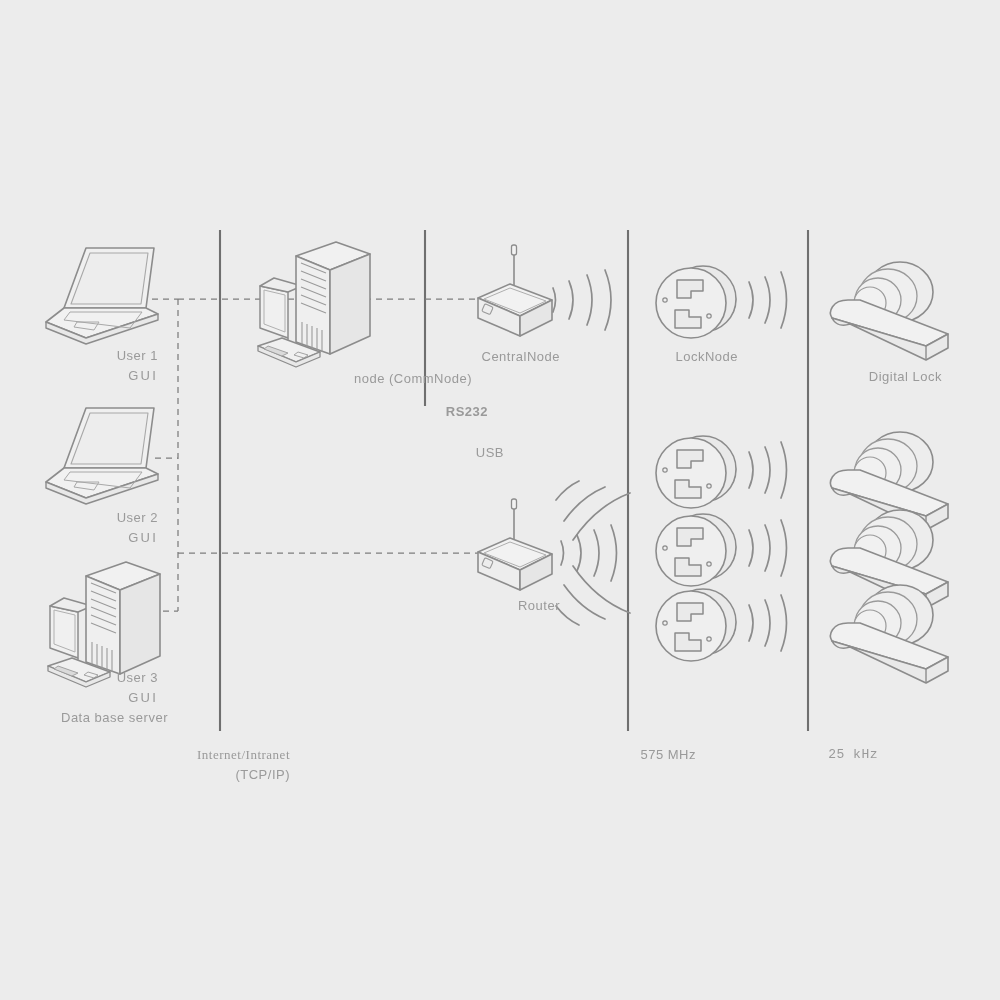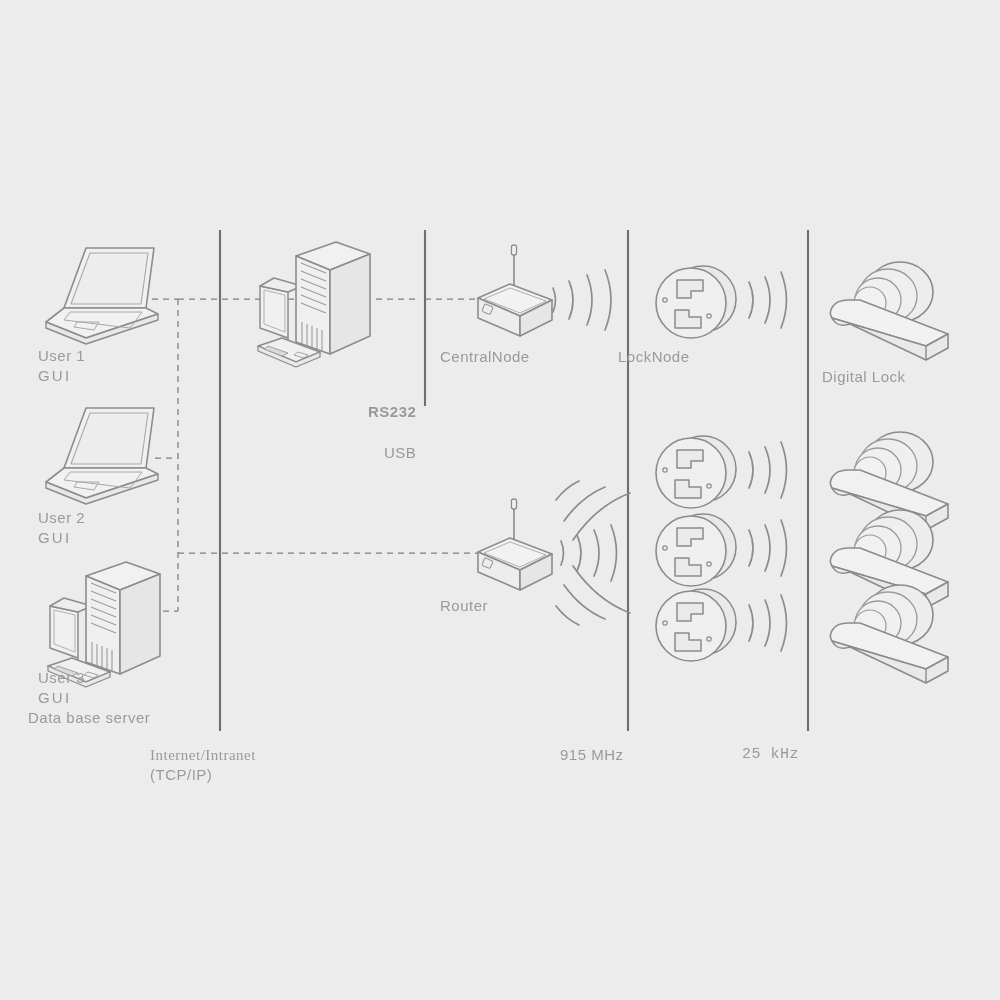--- a/index.html
+++ b/index.html
@@ -7,23 +7,23 @@
     width:1000px;height:1000px;
     background:#ececec;
     font-family:"Liberation Sans","DejaVu Sans",sans-serif;
     overflow:hidden;
   }
   #canvas{position:relative;width:1000px;height:1000px;}
   svg#diagram{position:absolute;left:0;top:0;width:1000px;height:1000px;display:block;}
   .lbl{
     position:absolute;
     color:#9a9a9a;
-    font-size:15px;
+    font-size:13px;
     letter-spacing:.5px;
-    text-align:left;
+    text-align:right;
     line-height:20px;
     white-space:nowrap;
     user-select:none;
   }
   .lbl.two{line-height:21px;}
   .lbl.sp{letter-spacing:2.2px;}
 </style>
 </head>
 <body>
 
@@ -255,32 +255,33 @@
   <div class="lbl" style="left:38px;top:346px;width:120px;">User 1</div>
   <div class="lbl sp" style="left:38px;top:366px;width:120px;">GUI</div>
 
   <div class="lbl" style="left:38px;top:508px;width:120px;">User 2</div>
   <div class="lbl sp" style="left:38px;top:528px;width:120px;">GUI</div>
 
   <div class="lbl" style="left:38px;top:668px;width:120px;">User 3</div>
   <div class="lbl sp" style="left:38px;top:688px;width:120px;">GUI</div>
   <div class="lbl" style="left:28px;top:708px;width:140px;">Data base server</div>
 
+  <div class="lbl two" style="left:228px;top:368px;width:244px;">node (CommNode)</div>
 
   <div class="lbl" style="left:440px;top:347px;width:120px;">CentralNode</div>
 
   <div class="lbl" style="left:440px;top:596px;width:120px;">Router</div>
 
   <div class="lbl" style="left:618px;top:347px;width:120px;">LockNode</div>
 
   <div class="lbl" style="left:822px;top:347px;width:120px;margin-top:20px;">Digital Lock</div>
 
   <div class="lbl" style="left:368px;top:402px;width:120px;font-weight:bold;">RS232</div>
   <div class="lbl" style="left:384px;top:443px;width:120px;">USB</div>
 
   <div class="lbl" style="left:150px;top:745px;width:140px;font-family:Liberation Serif, serif;">Internet/Intranet</div>
   <div class="lbl" style="left:150px;top:765px;width:140px;">(TCP/IP)</div>
 
-  <div class="lbl" style="left:560px;top:745px;width:136px;">915 MHz</div>
+  <div class="lbl" style="left:560px;top:745px;width:136px;">575 MHz</div>
 
   <div class="lbl" style="left:742px;top:745px;width:136px;font-family:Liberation Mono, monospace;">25 kHz</div>
 
 </div>
 
 </body></html>

